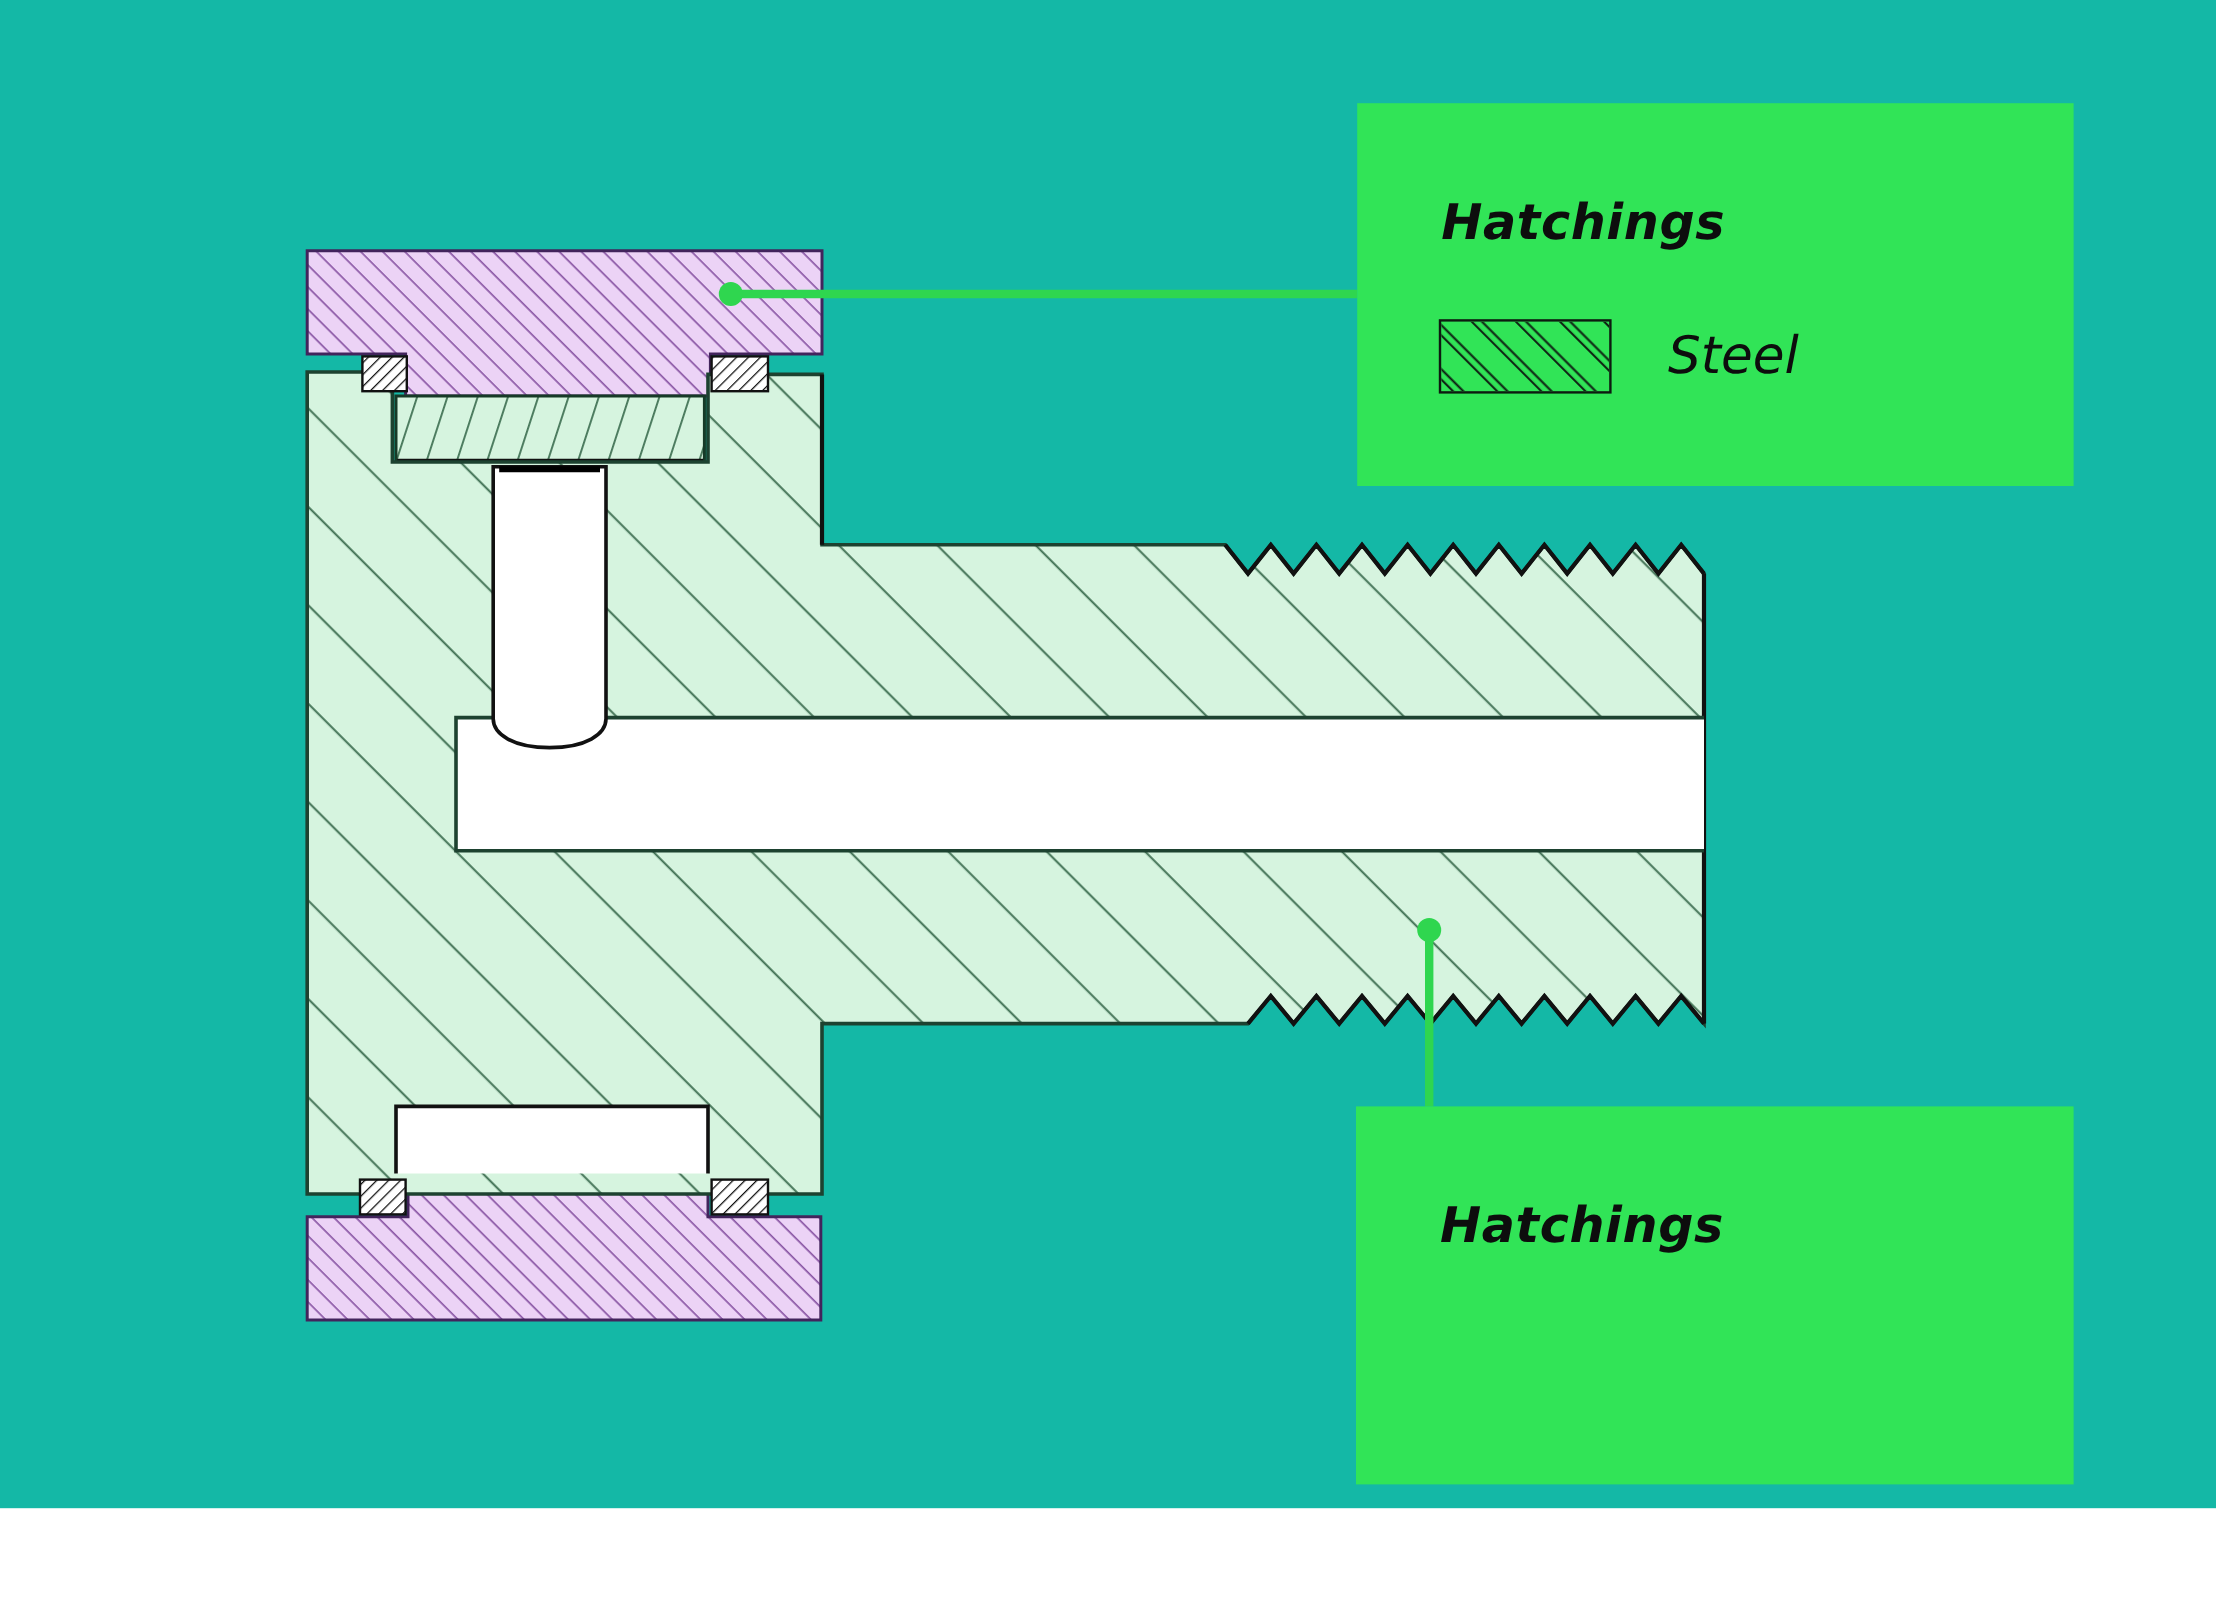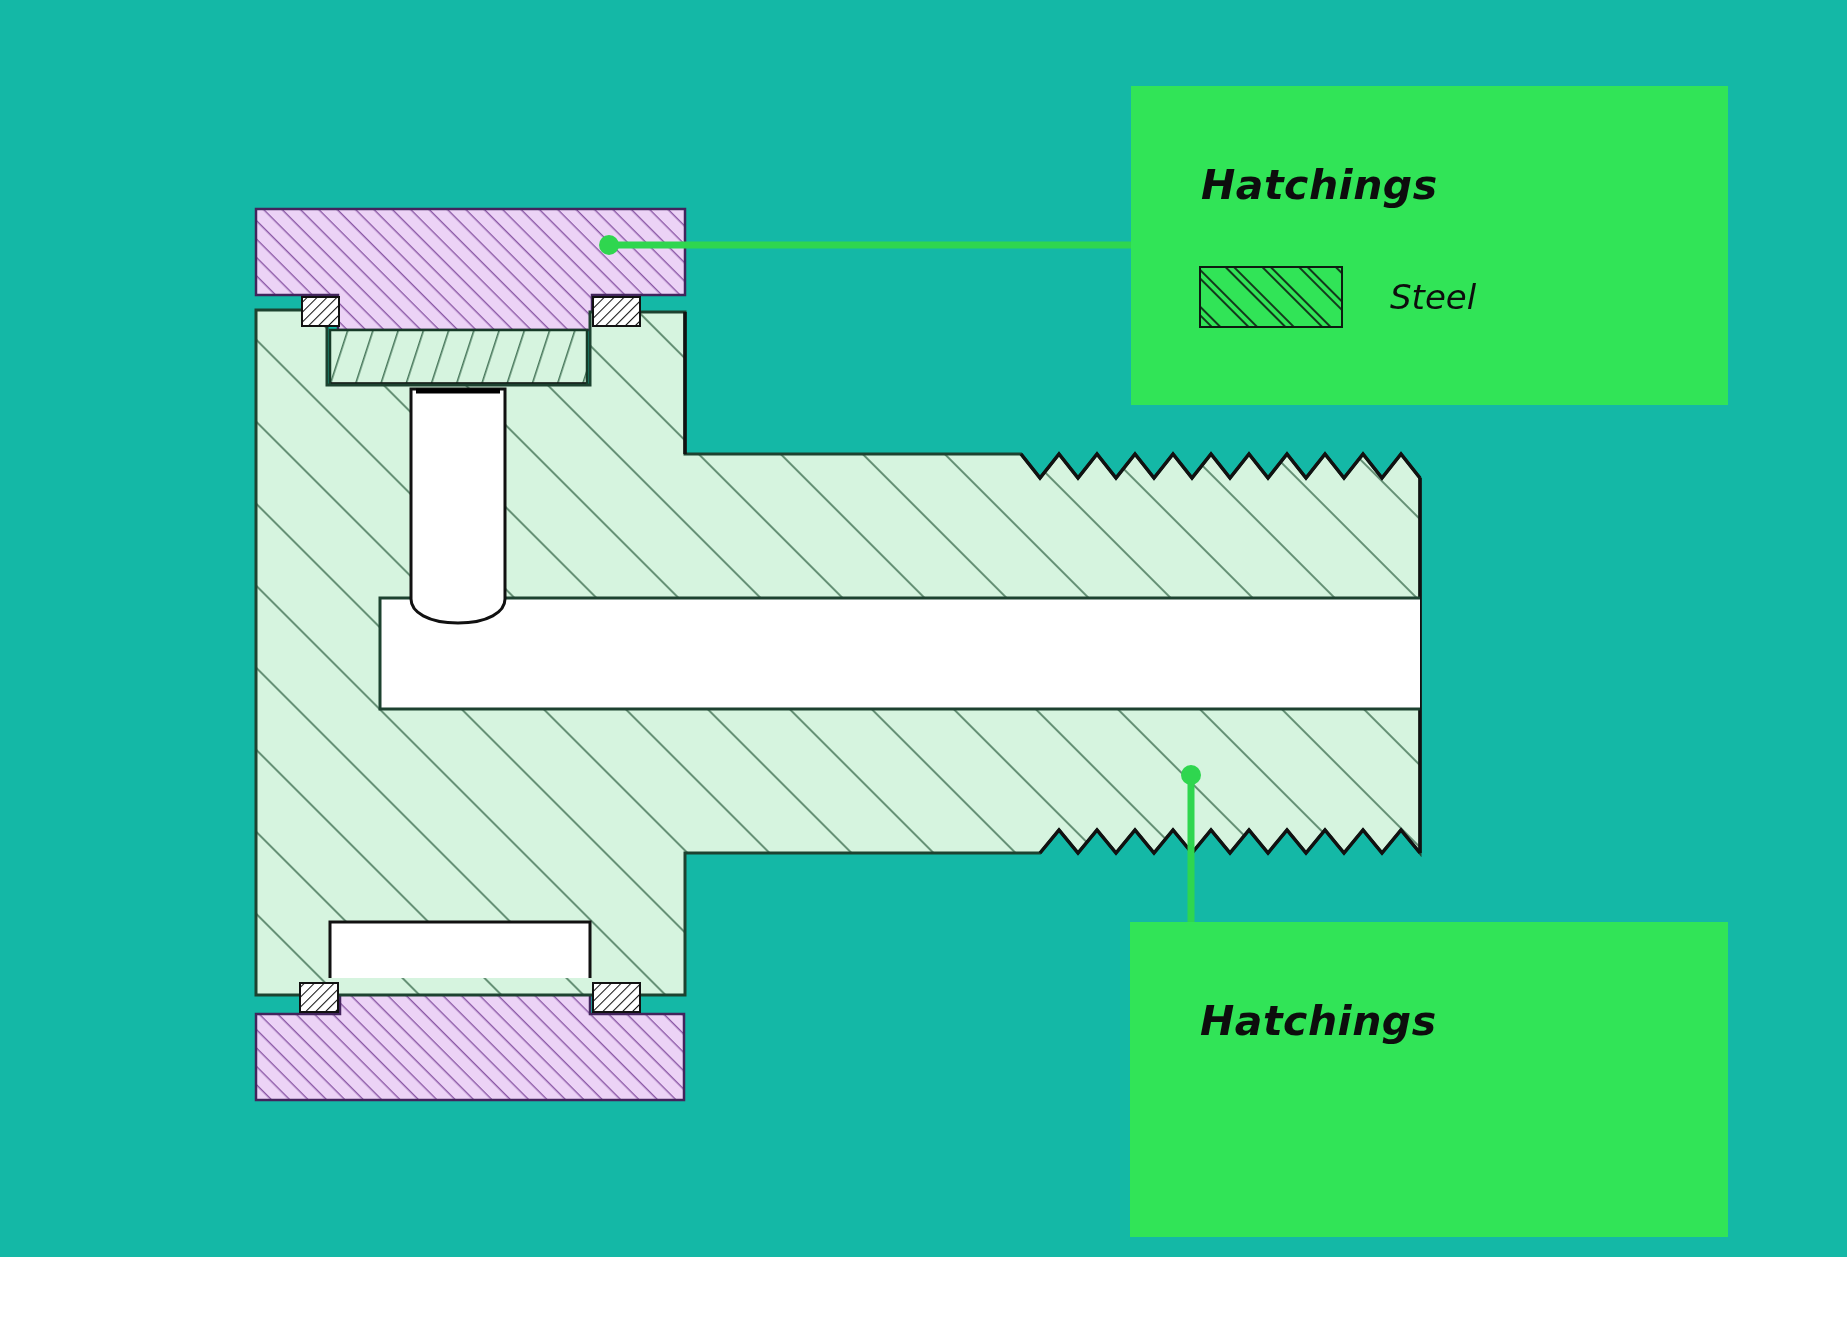--- a/index.html
+++ b/index.html
@@ -30,21 +30,21 @@
   }
   .panel-steel .legend-row{top:180px;}
   .panel-general .legend-row{top:183px;}
   .swatch{
     width:140px;height:58px;
     border:2px solid #0d1b10;
     flex:0 0 auto;
   }
   .legend-label{
     margin-left:47px;
-    font-size:34px;font-weight:500;line-height:62px;
+    font-size:43px;font-weight:500;line-height:62px;
   }
 </style>
 </head>
 <body>
 
 <div class="stage">
 
   <svg class="drawing" width="1847" height="1337" viewBox="0 0 1847 1337">
     <defs>
 

